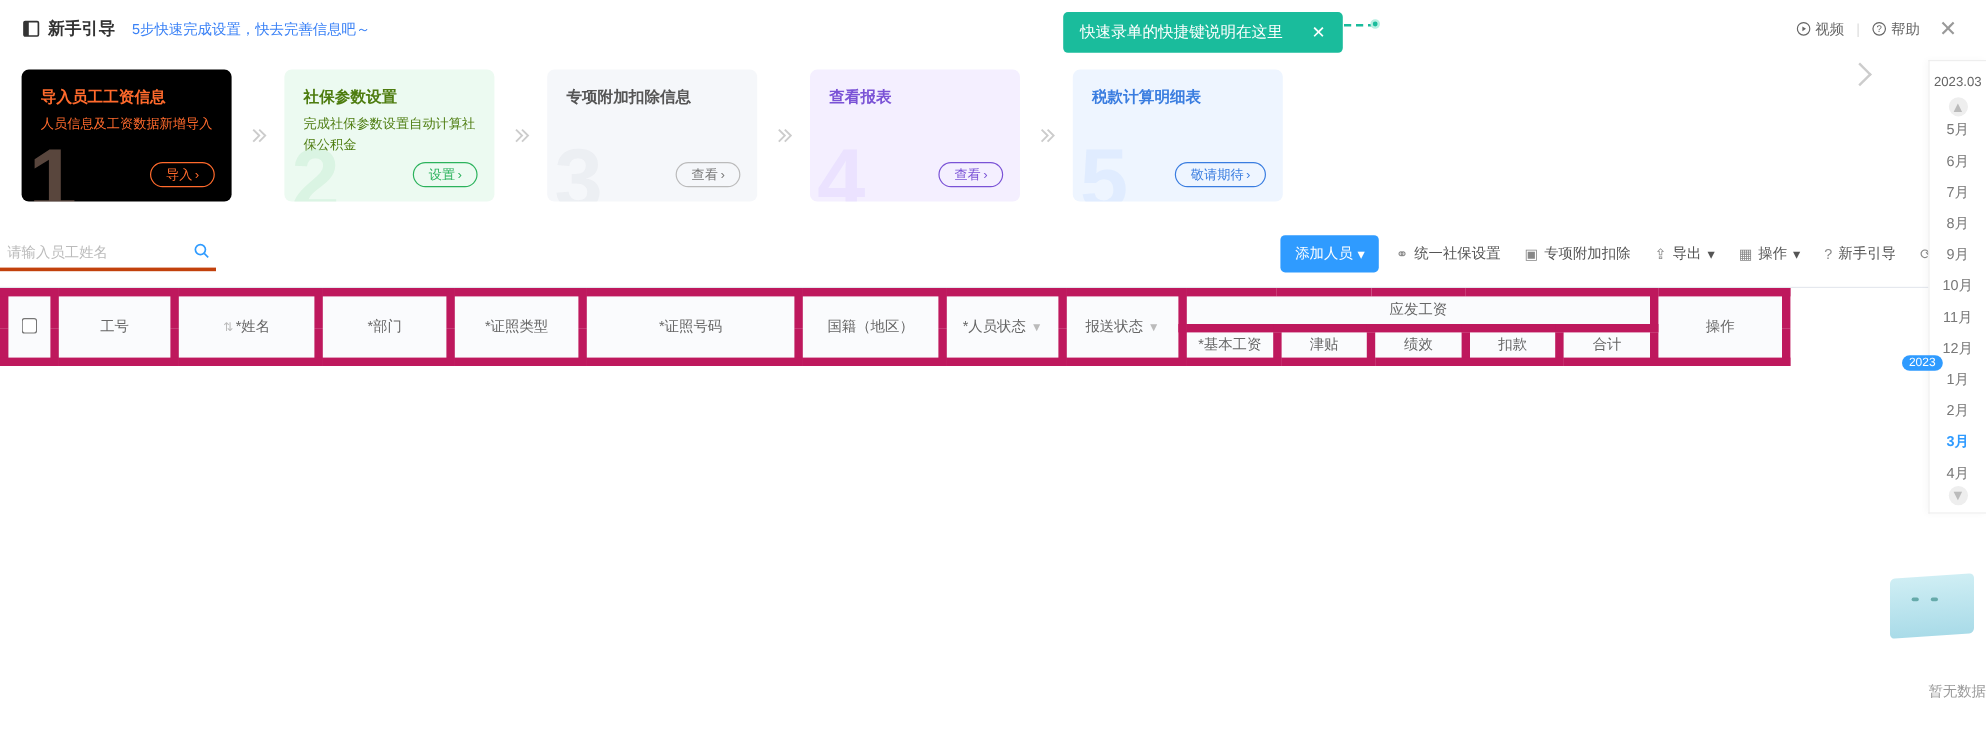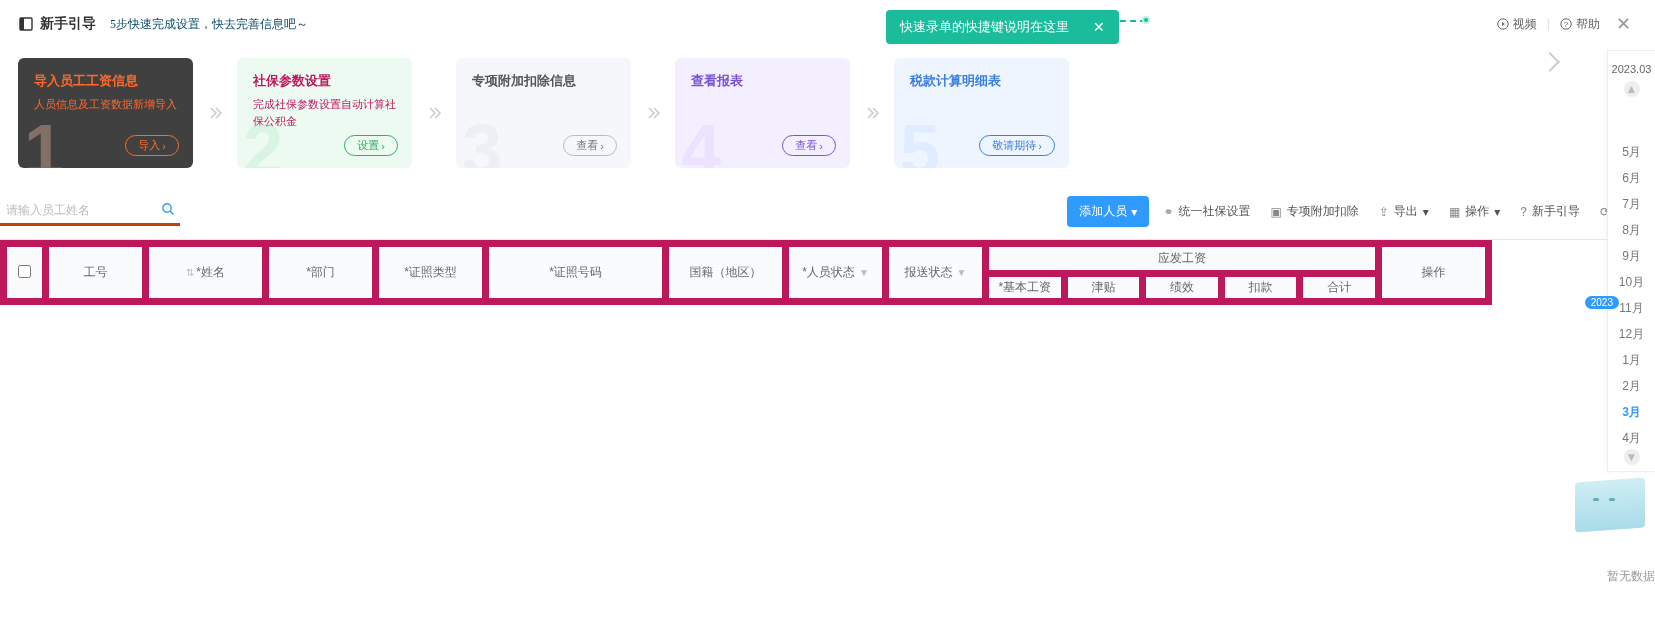--- a/index.html
+++ b/index.html
@@ -1,43 +1,43 @@
 <!DOCTYPE html>
 <html><head>
 <meta charset="utf-8">
 <style>
   * { box-sizing: border-box; margin: 0; padding: 0; }
   body { font-family: "Microsoft YaHei", -apple-system, sans-serif; font-size: 13px; color: #333; background: #fff; width: 1655px; height: 627px; position: relative; overflow: hidden; }
 
   
   .top-bar { display: flex; align-items: center; height: 48px; padding: 0 18px; position: relative; }
   .guide-title { display: flex; align-items: center; gap: 6px; font-weight: 600; font-size: 14px; color: #333; }
-  .guide-sub { color: #0c4a6e; font-size: 12px; margin-left: 14px; font-family: Liberation Serif, serif; }
+  .guide-sub { color: #3b82f6; font-size: 12px; margin-left: 14px; }
   .top-right { margin-left: auto; display: flex; align-items: center; gap: 10px; color: #666; font-size: 12px; }
   .top-right-item { display: flex; align-items: center; gap: 4px; cursor: pointer; }
   .top-right-divider { color: #ddd; }
   .close-x { font-size: 18px; color: #999; cursor: pointer; padding: 0 6px; }
 
   
   .toast { position: absolute; left: 886px; top: 10px; background: #1abc9c; color: #fff; padding: 8px 14px; border-radius: 4px; display: flex; align-items: center; gap: 24px; font-size: 13px; }
   .toast-close { cursor: pointer; font-size: 14px; }
   .toast-pointer { position: absolute; left: 1120px; top: 20px; width: 26px; height: 0; border-top: 2px dashed #1abc9c; }
   .toast-dot { position: absolute; left: 1142px; top: 16px; width: 8px; height: 8px; background: #1abc9c; border-radius: 50%; border: 2px solid #b7efe2; }
 
   
   .steps-row { display: flex; align-items: stretch; padding: 10px 18px 20px; gap: 10px; }
   .step-card { width: 175px; height: 110px; border-radius: 6px; padding: 14px 16px 10px; position: relative; overflow: hidden; }
   .step-card .big-num { position: absolute; left: 6px; bottom: -18px; font-size: 72px; font-weight: 700; opacity: 0.35; line-height: 1; }
   .step-title { font-size: 13px; font-weight: 600; margin-bottom: 6px; }
   .step-desc { font-size: 11px; line-height: 1.5; min-height: 34px; }
   .step-btn { position: absolute; right: 14px; bottom: 12px; border: 1px solid; border-radius: 999px; padding: 2px 12px; font-size: 11px; cursor: pointer; background: transparent; display: inline-flex; align-items: center; gap: 2px; }
   .step-chevron { width: 24px; display: flex; align-items: center; justify-content: center; }
 
-  .c1 { background: #404040; } .c1 .step-title, .c1 .step-desc { color: #ff6a2c; } .c1 .big-num { color: #ffc9b0; } .c1 .step-btn { border-color: #ff6a2c; color: #ff6a2c; }
-  .c2 { background: #ecfaf1; } .c2 .step-title, .c2 .step-desc { color: #be185d; } .c2 .big-num { color: #b9e8c8; } .c2 .step-btn { border-color: #2bb25c; color: #2bb25c; }
+  .c1 { background: #000000; } .c1 .step-title, .c1 .step-desc { color: #ff6a2c; } .c1 .big-num { color: #ffc9b0; } .c1 .step-btn { border-color: #ff6a2c; color: #ff6a2c; }
+  .c2 { background: #ecfaf1; } .c2 .step-title, .c2 .step-desc { color: #4d7c0f; } .c2 .big-num { color: #b9e8c8; } .c2 .step-btn { border-color: #2bb25c; color: #2bb25c; }
   .c3 { background: #f5f7fa; } .c3 .step-title { color: #555; } .c3 .step-desc { color: #888; } .c3 .big-num { color: #dcdfe6; } .c3 .step-btn { border-color: #bbb; color: #777; }
   .c4 { background: #f4efff; } .c4 .step-title, .c4 .step-desc { color: #7a52d6; } .c4 .big-num { color: #d9cbff; } .c4 .step-btn { border-color: #7a52d6; color: #7a52d6; }
   .c5 { background: #eef5ff; } .c5 .step-title, .c5 .step-desc { color: #3a7de0; } .c5 .big-num { color: #c6dcff; } .c5 .step-btn { border-color: #3a7de0; color: #3a7de0; }
 
   
   .toolbar { display: flex; align-items: center; padding: 8px 10px 12px 0; gap: 8px; }
   .search-box { display: flex; align-items: center; width: 180px; border-bottom: 3px solid #c2410c; padding: 4px 6px; }
   .search-box input { border: none; outline: none; flex: 1; font-size: 12px; color: #333; background: transparent; }
   .search-box input::placeholder { color: #bbb; }
   .search-icon { color: #2f9bff; font-size: 14px; }
@@ -58,21 +58,21 @@
   .empty-img { width: 90px; height: 80px; position: relative; }
   .box-shape { position: absolute; left: 10px; top: 20px; width: 70px; height: 50px; background: linear-gradient(180deg,#cfeef4,#a9dbe8); transform: skewY(-4deg); border-radius: 4px; }
   .box-face { position: absolute; left: 28px; top: 38px; display: flex; gap: 10px; }
   .box-face span { width: 6px; height: 3px; background: #6aa; border-radius: 2px; }
   .empty-text { color: #999; font-size: 12px; }
 
   
   .right-rail { position: absolute; right: 98px; top: 55px; width: 14px; height: 14px; border: 2px solid #ccc; border-left: none; border-bottom: none; transform: rotate(45deg); }
   .date-panel { position: absolute; right: 0; top: 50px; width: 48px; background: #fff; border-left: 1px solid #eee; border-top: 1px solid #eee; border-bottom: 1px solid #eee; box-shadow: -2px 0 6px rgba(0,0,0,0.03); display: flex; flex-direction: column; align-items: center; padding: 6px 0; }
   .date-year { font-size: 11px; color: #666; padding: 6px 0; }
-  .date-scroll { display: flex; flex-direction: column; align-items: center; gap: 4px; width: 100%; margin-top: 44px; }
+  .date-scroll { display: flex; flex-direction: column; align-items: center; gap: 4px; width: 100%; }
   .scroll-arrow { color: #bbb; font-size: 12px; height: 16px; display: flex; align-items: center; cursor: pointer; border-radius:50%; background:#eee; width:16px; justify-content:center; }
   .month-item { font-size: 12px; color: #777; height: 22px; display: flex; align-items: center; justify-content: center; width: 100%; cursor: pointer; position: relative; }
   .month-item.active { color: #2f9bff; font-weight: 600; }
   .month-item.active::before { content: ""; position: absolute; left: 8px; width: 20px; height: 20px; border-radius: 50%; background: #e6f3ff; z-index: -1; }
   .year-badge { position: absolute; right: 36px; top: 296px; background: #2f9bff; color: #fff; font-size: 10px; border-radius: 999px; padding: 1px 6px; }
 
   .chev-svg { width: 16px; height: 16px; }
 </style>
 </head>
 <body>

